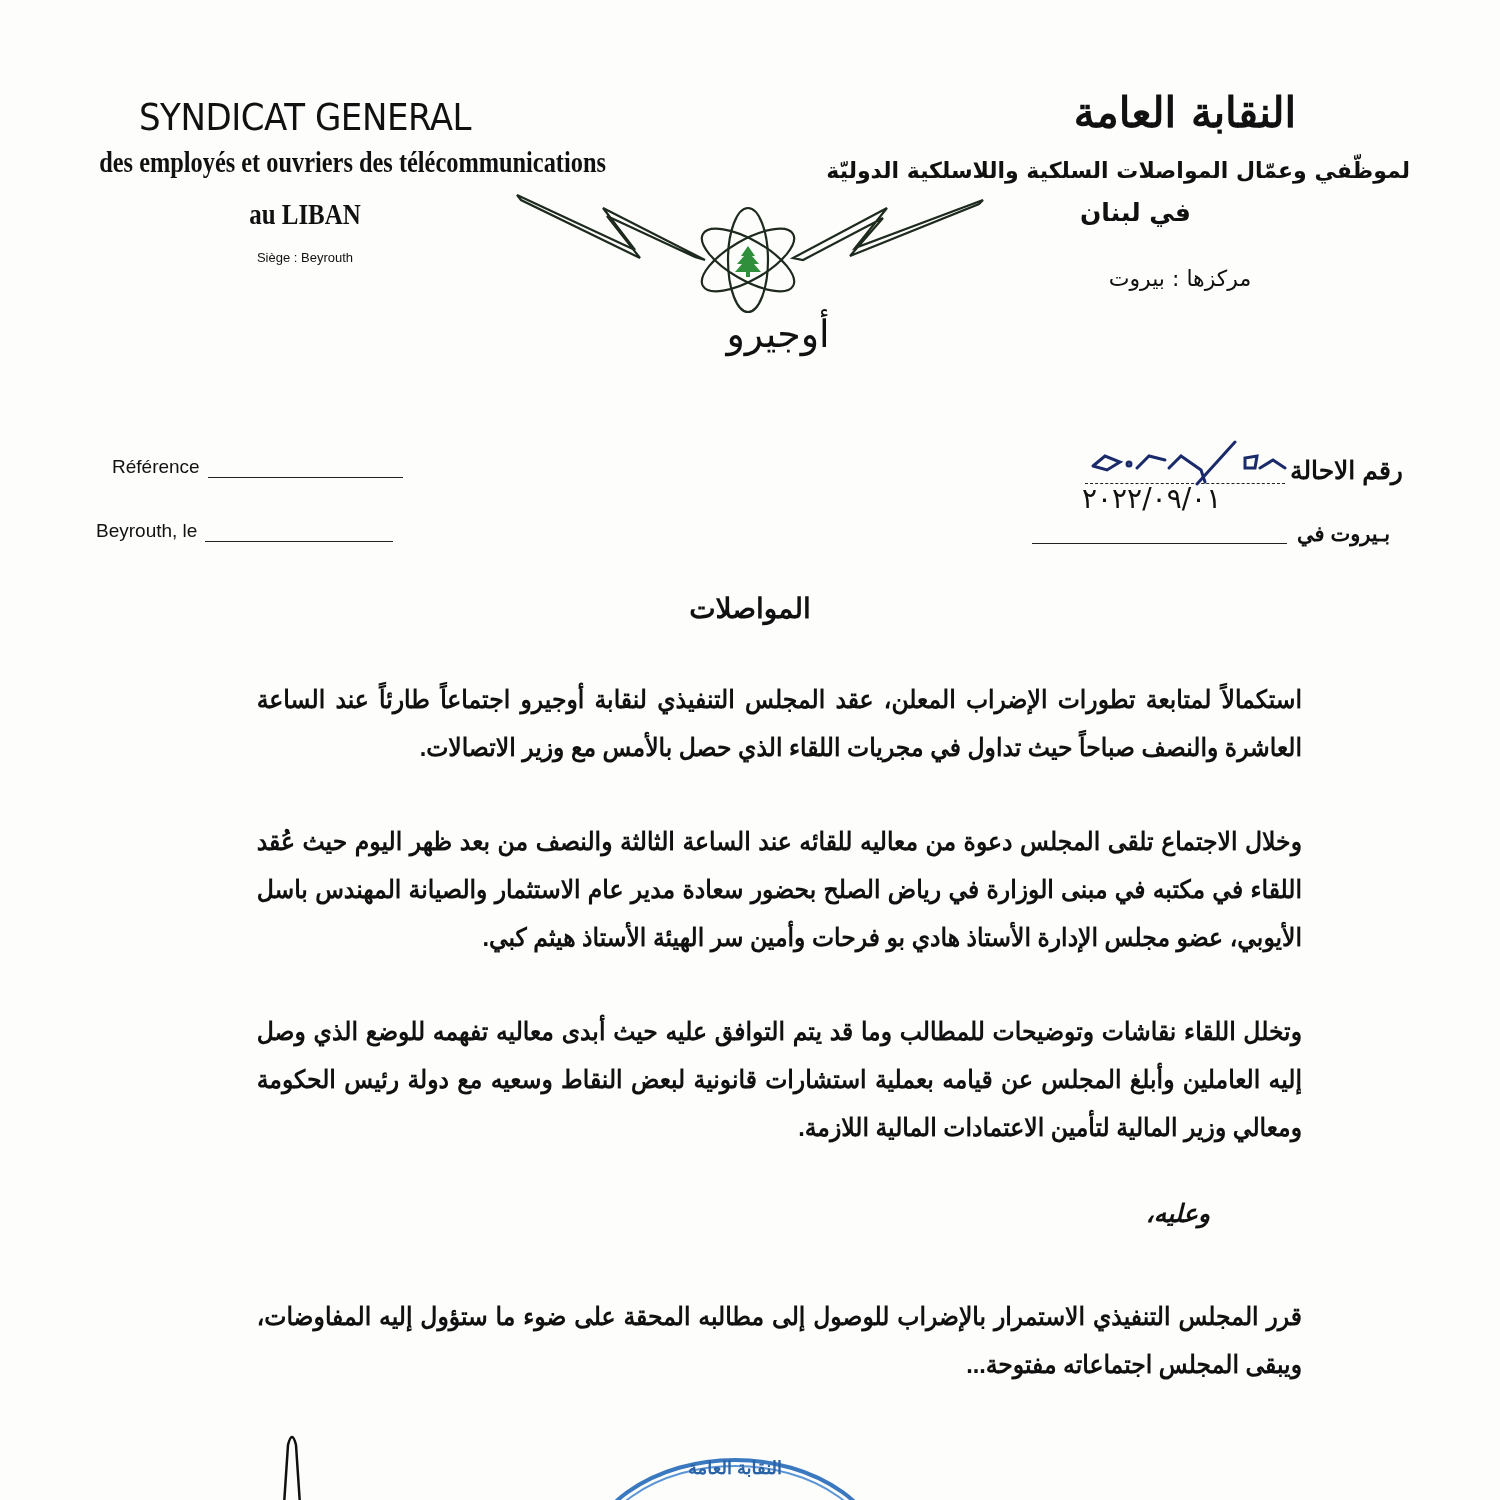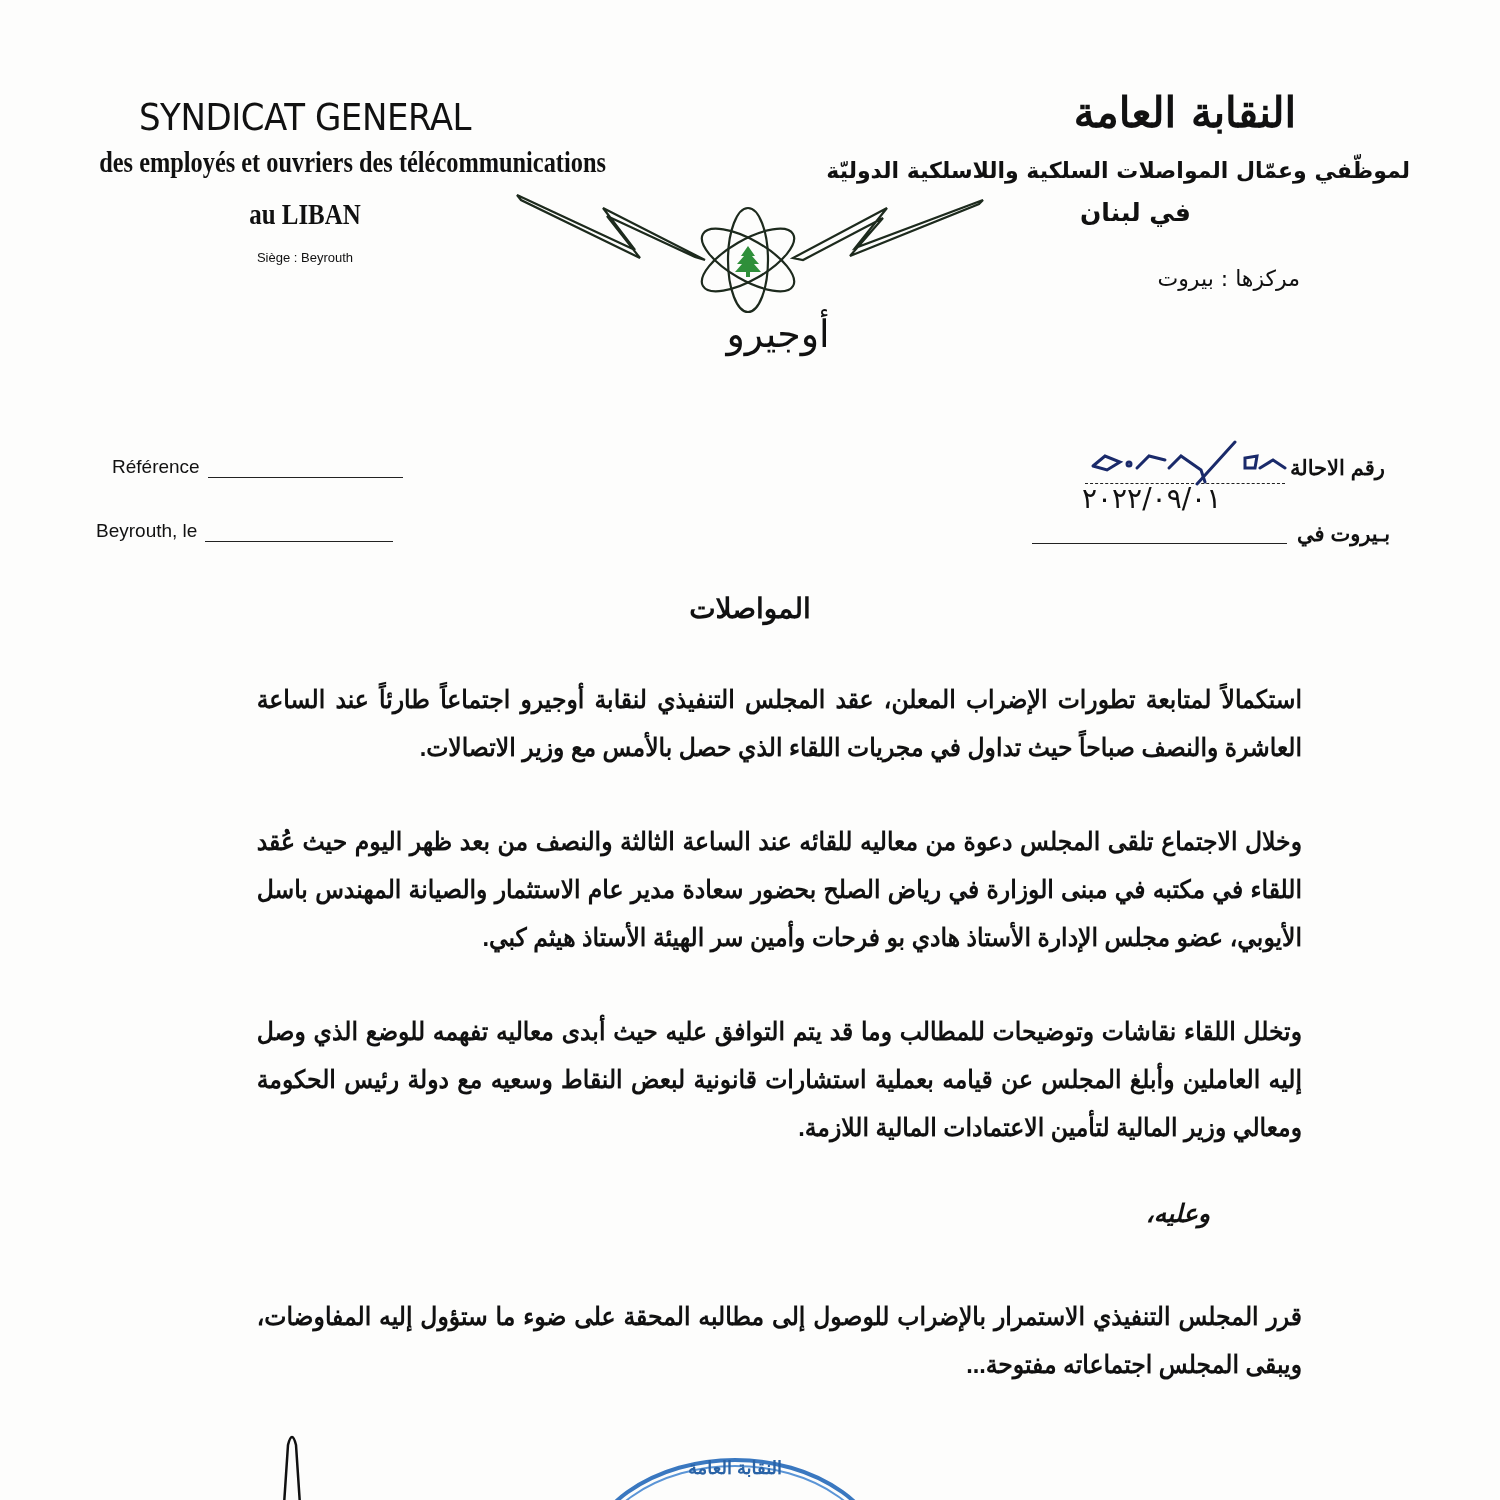--- a/index.html
+++ b/index.html
@@ -39,36 +39,36 @@
   .ar-sub {
     left:950px; top:158px; width:460px; text-align:center;
     font-family:"DejaVu Sans", sans-serif; font-weight:bold; font-size:22px;
     white-space:nowrap;
   }
   .ar-country {
     left:1080px; top:198px; width:200px; text-align:left;
     font-family:"DejaVu Sans", sans-serif; font-weight:bold; font-size:25px;
   }
   .ar-seat {
-    left:1060px; top:266px; width:240px; 
+    left:1060px; top:266px; width:240px; text-align:center;
     font-family:"DejaVu Sans", sans-serif; font-size:22px;
   }
   
   .logo { left:515px; top:180px; width:470px; height:140px; }
   .logo-name {
     left:688px; top:312px; width:180px; text-align:center;
     font-size:38px; direction:rtl;
   }
   
   .field { font-size:19px; display:flex; align-items:flex-end; white-space:nowrap;margin-left:40px; }
   .field .line { border-bottom:1px solid #222; display:inline-block; height:1px; margin-left:8px; }
   .ref-fr { left:72px; top:456px; }
   .date-fr { left:56px; top:520px; }
   .ref-ar {
-    left:1290px; top:456px; font-weight:bold; font-size:21px; direction:rtl;
+    left:1290px; top:456px; font-weight:bold; font-size:25px; direction:rtl;
   }
   .ref-ar-line { left:1085px; top:483px; width:200px; border-bottom:1px dashed #222; height:0; }
   .ref-ar-hand {
     left:1085px; top:438px; width:205px; height:48px;
   }
   .date-hand {
     left:1082px; top:482px; font-family:"DejaVu Sans", sans-serif; font-size:28px;
     letter-spacing:2px; direction:ltr;
   }
   .date-ar {

